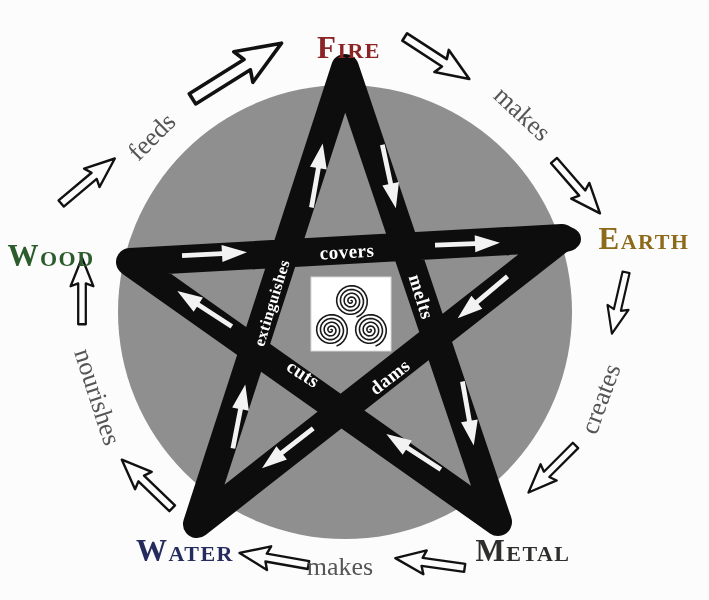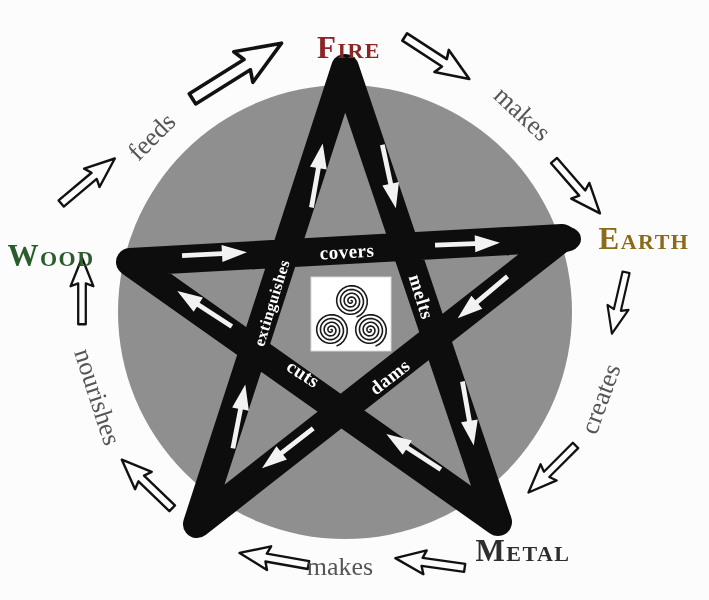--- a/index.html
+++ b/index.html
@@ -93,20 +93,21 @@
       <rect x="311" y="277" width="80" height="74" fill="#ffffff" stroke="#d8d8d8" stroke-width="1"></rect>
       <path id="spiral1" fill="none" stroke="#1a1a1a" stroke-width="1.6" d="M351.0,301.0L351.0,300.8L351.1,300.7L351.2,300.6L351.4,300.5L351.7,300.6L351.9,300.7L352.1,300.9L352.2,301.2L352.3,301.6L352.2,302.0L352.0,302.4L351.6,302.8L351.1,303.0L350.6,303.2L350.0,303.1L349.3,302.9L348.8,302.5L348.3,301.9L348.0,301.2L347.9,300.4L348.0,299.5L348.4,298.7L349.0,298.0L349.8,297.4L350.7,297.1L351.8,297.0L352.9,297.2L353.9,297.7L354.8,298.5L355.5,299.5L355.9,300.7L355.9,302.0L355.7,303.3L355.0,304.5L354.1,305.6L352.8,306.4L351.4,306.8L349.8,306.9L348.3,306.5L346.9,305.7L345.6,304.6L344.7,303.1L344.2,301.5L344.2,299.7L344.6,297.9L345.5,296.2L346.9,294.9L348.6,293.9L350.5,293.3L352.5,293.3L354.5,293.8L356.4,294.8L357.9,296.4L359.0,298.3L359.6,300.4L359.6,302.7L359.1,305.0L357.9,307.0L356.2,308.7L354.1,309.9L351.6,310.6L349.1,310.6L346.6,309.9L344.4,308.6L342.5,306.7L341.2,304.4L340.5,301.7L340.5,298.9L341.2,296.2L342.7,293.8L344.8,291.7L347.3,290.3L350.2,289.5L353.3,289.6L356.2,290.4L358.9,292.0L361.1,294.2L362.6,297.0L363.4,300.2L363.4,303.4L362.4,306.6L360.7,309.5L358.3,311.8L355.3,313.5L351.9,314.3L348.4,314.3L345.0,313.3L341.9,311.4L339.4,308.8L337.6,305.6L336.7,302.0L336.8,298.2L337.9,294.6L339.9,291.3L342.7,288.6L346.1,286.7L350.0,285.8L354.0,285.9L357.9,287.0L361.4,289.1L364.2,292.1L366.2,295.8L367.2,299.9L367.1,304.2L365.8,308.3L363.6,312.0L360.4,315.0L356.5,317.1"></path>
       <path id="spiral2" fill="none" stroke="#1a1a1a" stroke-width="1.6" d="M331.0,330.0L331.0,329.8L331.1,329.7L331.2,329.6L331.4,329.5L331.7,329.6L331.9,329.7L332.1,329.9L332.2,330.2L332.3,330.6L332.2,331.0L332.0,331.4L331.6,331.8L331.1,332.0L330.6,332.2L330.0,332.1L329.3,331.9L328.8,331.5L328.3,330.9L328.0,330.2L327.9,329.4L328.0,328.5L328.4,327.7L329.0,327.0L329.8,326.4L330.7,326.1L331.8,326.0L332.9,326.2L333.9,326.7L334.8,327.5L335.5,328.5L335.9,329.7L335.9,331.0L335.7,332.3L335.0,333.5L334.1,334.6L332.8,335.4L331.4,335.8L329.8,335.9L328.3,335.5L326.9,334.7L325.6,333.6L324.7,332.1L324.2,330.5L324.2,328.7L324.6,326.9L325.5,325.2L326.9,323.9L328.6,322.9L330.5,322.3L332.5,322.3L334.5,322.8L336.4,323.8L337.9,325.4L339.0,327.3L339.6,329.4L339.6,331.7L339.1,334.0L337.9,336.0L336.2,337.7L334.1,338.9L331.6,339.6L329.1,339.6L326.6,338.9L324.4,337.6L322.5,335.7L321.2,333.4L320.5,330.7L320.5,327.9L321.2,325.2L322.7,322.8L324.8,320.7L327.3,319.3L330.2,318.5L333.3,318.6L336.2,319.4L338.9,321.0L341.1,323.2L342.6,326.0L343.4,329.2L343.4,332.4L342.4,335.6L340.7,338.5L338.3,340.8L335.3,342.5L331.9,343.3L328.4,343.3L325.0,342.3L321.9,340.4L319.4,337.8L317.6,334.6L316.7,331.0L316.8,327.2L317.9,323.6L319.9,320.3L322.7,317.6L326.1,315.7L330.0,314.8L334.0,314.9L337.9,316.0L341.4,318.1L344.2,321.1L346.2,324.8L347.2,328.9L347.1,333.2L345.8,337.3L343.6,341.0L340.4,344.0L336.5,346.1"></path>
       <path id="spiral3" fill="none" stroke="#1a1a1a" stroke-width="1.6" d="M370.0,330.0L370.0,329.8L370.1,329.7L370.2,329.6L370.4,329.5L370.7,329.6L370.9,329.7L371.1,329.9L371.2,330.2L371.3,330.6L371.2,331.0L371.0,331.4L370.6,331.8L370.1,332.0L369.6,332.2L369.0,332.1L368.3,331.9L367.8,331.5L367.3,330.9L367.0,330.2L366.9,329.4L367.0,328.5L367.4,327.7L368.0,327.0L368.8,326.4L369.7,326.1L370.8,326.0L371.9,326.2L372.9,326.7L373.8,327.5L374.5,328.5L374.9,329.7L374.9,331.0L374.7,332.3L374.0,333.5L373.1,334.6L371.8,335.4L370.4,335.8L368.8,335.9L367.3,335.5L365.9,334.7L364.6,333.6L363.7,332.1L363.2,330.5L363.2,328.7L363.6,326.9L364.5,325.2L365.9,323.9L367.6,322.9L369.5,322.3L371.5,322.3L373.5,322.8L375.4,323.8L376.9,325.4L378.0,327.3L378.6,329.4L378.6,331.7L378.1,334.0L376.9,336.0L375.2,337.7L373.1,338.9L370.6,339.6L368.1,339.6L365.6,338.9L363.4,337.6L361.5,335.7L360.2,333.4L359.5,330.7L359.5,327.9L360.2,325.2L361.7,322.8L363.8,320.7L366.3,319.3L369.2,318.5L372.3,318.6L375.2,319.4L377.9,321.0L380.1,323.2L381.6,326.0L382.4,329.2L382.4,332.4L381.4,335.6L379.7,338.5L377.3,340.8L374.3,342.5L370.9,343.3L367.4,343.3L364.0,342.3L360.9,340.4L358.4,337.8L356.6,334.6L355.7,331.0L355.8,327.2L356.9,323.6L358.9,320.3L361.7,317.6L365.1,315.7L369.0,314.8L373.0,314.9L376.9,316.0L380.4,318.1L383.2,321.1L385.2,324.8L386.2,328.9L386.1,333.2L384.8,337.3L382.6,341.0L379.4,344.0L375.5,346.1"></path>
     </g>
   </svg>
 
   <div class="el-label pos-fire" style="color: rgb(139, 36, 36);">Fire</div>
   <div class="el-label pos-earth" style="color: rgb(141, 106, 26);">Earth</div>
   <div class="el-label pos-metal" style="color: rgb(46, 46, 44);">Metal</div>
+  <div class="el-label pos-water" style="color: rgb(35, 44, 92);">Water</div>
   <div class="el-label pos-wood" style="color: rgb(43, 92, 43);">Wood</div>
 
   <div class="rel-label pos-feeds">feeds</div>
   <div class="rel-label pos-makes">makes</div>
   <div class="rel-label pos-creates">creates</div>
   <div class="rel-label pos-holds">makes</div>
   <div class="rel-label pos-nourishes">nourishes</div>
 
   <div class="inner-label pos-covers">covers</div>
   <div class="inner-label pos-melts">melts</div>

